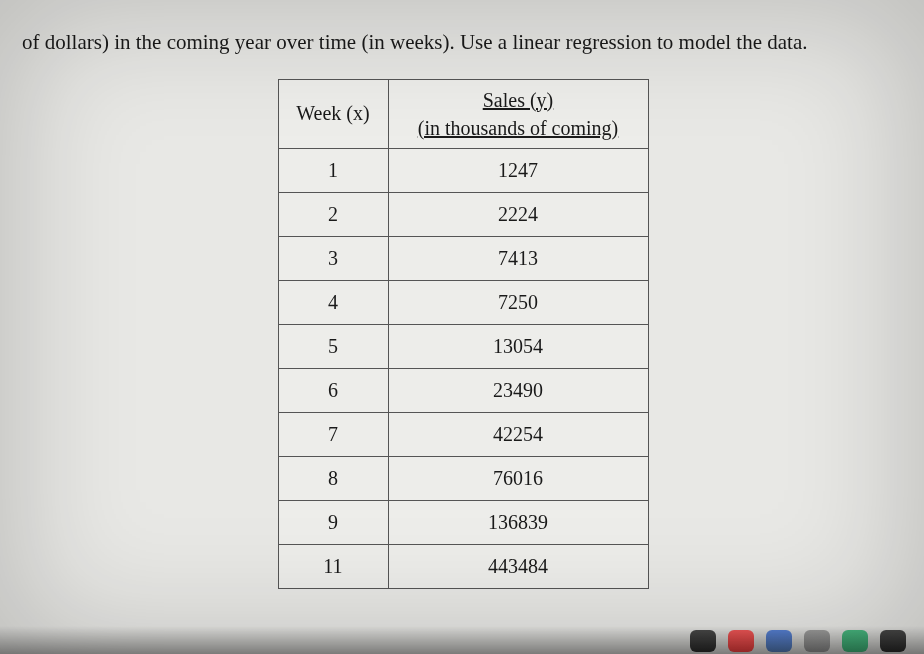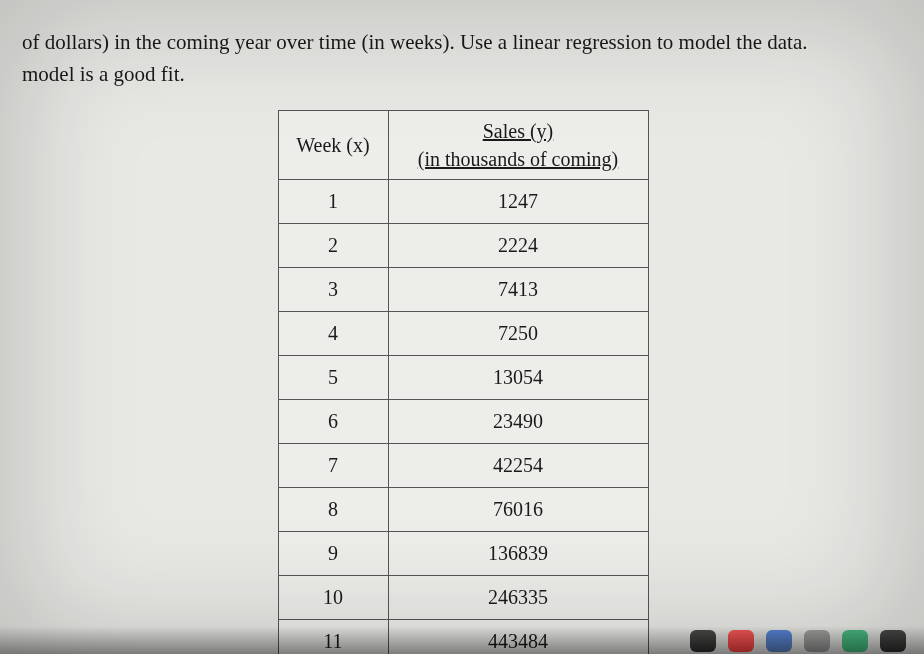--- a/index.html
+++ b/index.html
@@ -94,21 +94,20 @@
       inset: 0;
       pointer-events: none;
       box-shadow: inset 0 0 120px 20px rgba(0,0,0,0.18);
     }
   </style>
 </head>
 <body>
 
 <div class="problem-text">
   <span class="line1">of dollars) in the coming year over time (in weeks). Use a linear regression to model the data.</span>
-  <span class="line1">model is a good fit.</span>
 </div>
 
 <div class="table-wrap">
   <table>
     <thead>
       <tr>
         <th class="col-week">Week (x)</th>
         <th class="col-sales">
           <span>Sales (y)</span><br>
           <span>(in thousands of coming)</span>
@@ -146,24 +145,20 @@
         </tr>
         <tr>
           <td class="week">8</td>
           <td class="sales">76016</td>
         </tr>
         <tr>
           <td class="week">9</td>
           <td class="sales">136839</td>
         </tr>
         <tr>
-          <td class="week">10</td>
-          <td class="sales">246335</td>
-        </tr>
-        <tr>
           <td class="week">11</td>
           <td class="sales">443484</td>
         </tr>
       </tbody>
   </table>
 </div>
 
 <div class="dock">
   <div class="dock-icon black"></div>
   <div class="dock-icon red"></div>

